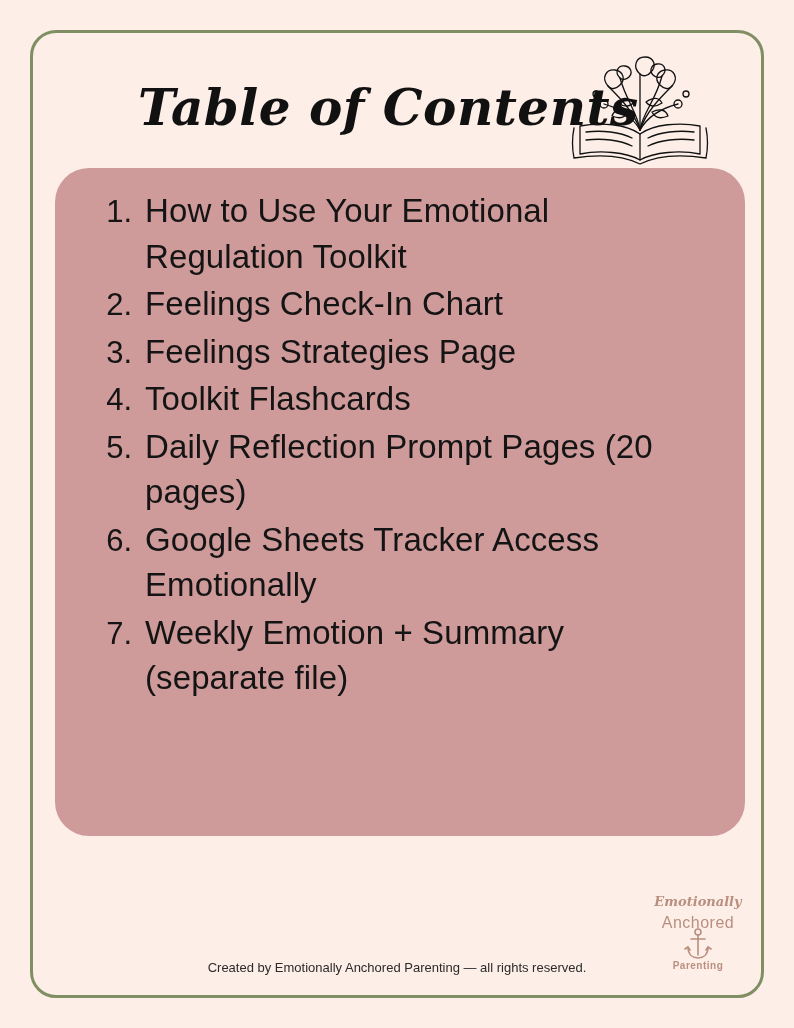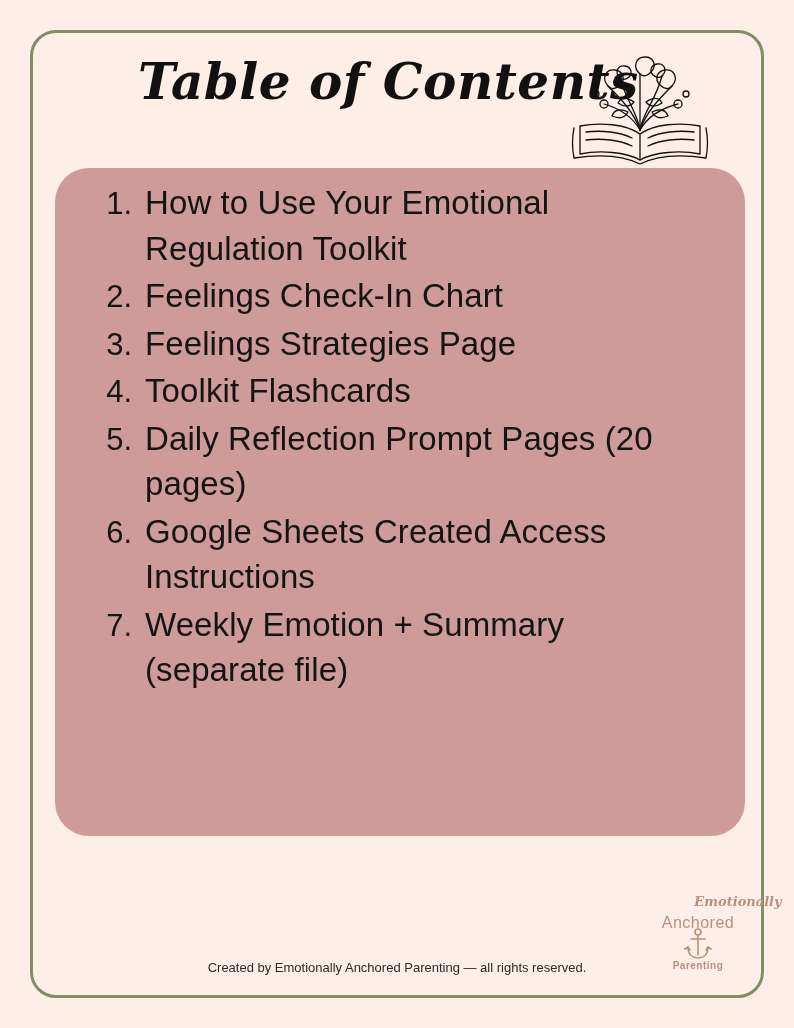--- a/index.html
+++ b/index.html
@@ -30,20 +30,21 @@
     border-radius: 26px;
     box-sizing: border-box;
   }
   .header {
     position: absolute;
     left: 60px;
     top: 52px;
     width: 674px;
     height: 110px;
     display: flex;
+    align-items: center;
     justify-content: flex-start;
     box-sizing: border-box;
   }
   .title {
     font-family: "DejaVu Serif", serif;
     font-style: italic;
     font-weight: 700;
     font-size: 50px;
     color: #111111;
     letter-spacing: 0.5px;
@@ -59,21 +60,21 @@
   }
   .toc-card {
     position: absolute;
     left: 55px;
     top: 168px;
     width: 690px;
     height: 668px;
     background: #cf9a9a;
     border-radius: 34px;
     box-sizing: border-box;
-    padding: 12px 40px 20px 40px;
+    padding: 20px 40px 20px 40px;
   }
   ol.toc-list {
     margin: 0;
     padding: 0 0 0 46px;
     list-style-position: outside;
     list-style-type: decimal;
     color: #141414;
   }
   ol.toc-list li {
     font-family: "Liberation Sans", sans-serif;
@@ -109,21 +110,20 @@
     position: absolute;
     left: 0;
     top: 6px;
     width: 100px;
     text-align: center;
     font-family: "DejaVu Serif", serif;
     font-style: italic;
     font-weight: 700;
     font-size: 13px;
     color: #b98f7f;
-    margin-left: 40px;
   }
   .logo .logo-mid {
     position: absolute;
     left: 0;
     top: 26px;
     width: 100px;
     text-align: center;
     font-family: "Liberation Sans", sans-serif;
     font-size: 16px;
     letter-spacing: 0.5px;
@@ -199,21 +199,21 @@
     </svg>
   </div>
 
   <div class="toc-card">
     <ol class="toc-list">
       <li>How to Use Your Emotional Regulation Toolkit</li>
       <li>Feelings Check-In Chart</li>
       <li>Feelings Strategies Page</li>
       <li>Toolkit Flashcards</li>
       <li>Daily Reflection Prompt Pages (20 pages)</li>
-      <li>Google Sheets Created Access Instructions</li>
+      <li>Google Sheets Tracker Access Emotionally</li>
       <li>Weekly Emotion + Summary (separate file)</li>
     </ol>
   </div>
 
   <div class="footer-text">Created by Emotionally Anchored Parenting — all rights reserved.</div>
 
   <div class="logo">
     <div class="logo-top">Emotionally</div>
     <div class="logo-mid">Anchored</div>
     <div class="logo-anchor">

